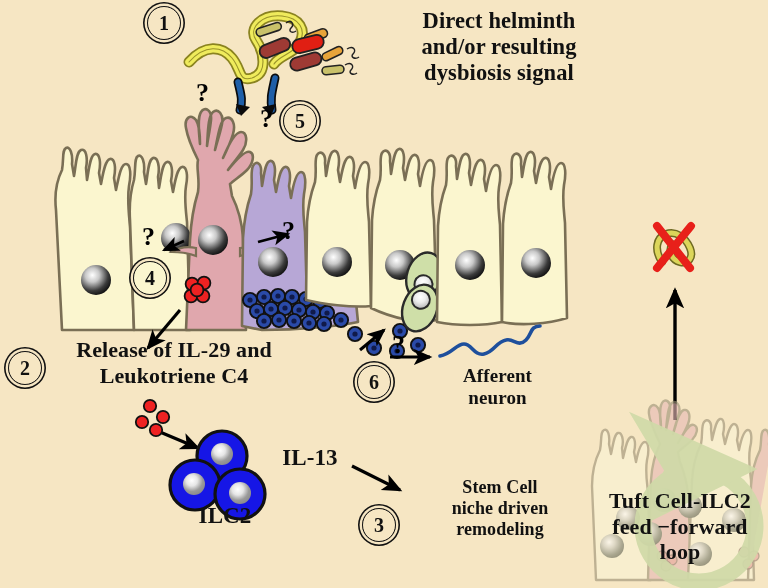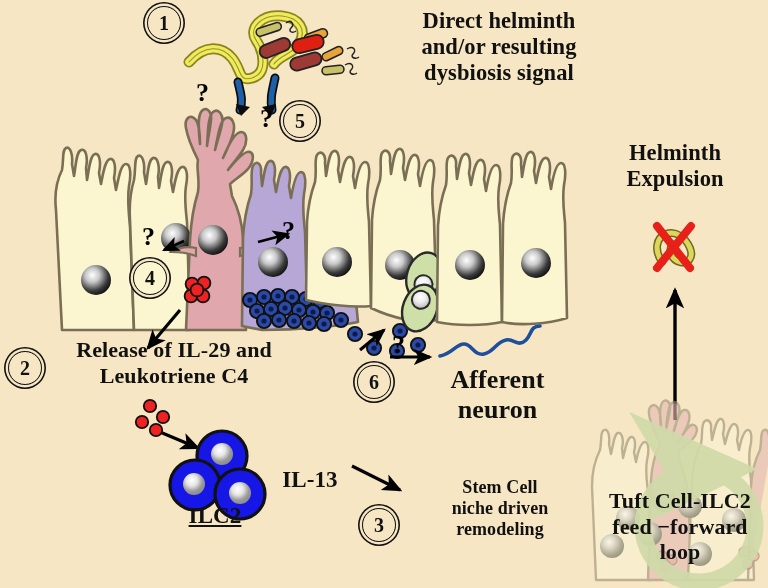--- a/index.html
+++ b/index.html
@@ -376,33 +376,31 @@
     </g>
   </svg>
 
   <div class="lbl" style="left:380px;top:8px;width:238px;font-size:22.5px;">Direct helminth
 and/or resulting
 dysbiosis signal</div>
 
   <div class="lbl" style="left:40px;top:337px;width:268px;font-size:22px;">Release of IL-29 and
 Leukotriene C4</div>
 
-  <div class="lbl" style="left:155px;top:503px;width:120px;font-size:23px;text-decoration:underline;">ILC2</div>
-
-  <div class="lbl" style="left:270px;top:445px;width:80px;font-size:23px;margin-top:22px;">IL-13</div>
+  <div class="lbl" style="left:165px;top:503px;width:120px;font-size:23px;">ILC2</div>
+
+  <div class="lbl" style="left:270px;top:445px;width:80px;font-size:23px;">IL-13</div>
 
   <div class="lbl" style="left:420px;top:477px;width:160px;font-size:18px;">Stem Cell
 niche driven
 remodeling</div>
 
-  <div class="lbl" style="left:425px;top:365px;width:145px;font-size:26px;">Afferent
+  <div class="lbl" style="left:425px;top:365px;width:145px;font-size:19px;">Afferent
 neuron</div>
 
-  <div class="lbl" style="left:600px;top:140px;width:150px;font-size:22.5px;">Helminth
-Expulsion</div>
 
   <div class="lbl" style="left:586px;top:488px;width:188px;font-size:22px;">Tuft Cell-ILC2
 feed −forward
 loop</div>
 
   <div class="q" style="left:196px;top:78px;font-size:26px;">?</div>
   <div class="q" style="left:260px;top:104px;font-size:26px;">?</div>
   <div class="q" style="left:142px;top:222px;font-size:26px;">?</div>
   <div class="q" style="left:282px;top:216px;font-size:26px;">?</div>
   <div class="q" style="left:392px;top:330px;font-size:26px;">?</div>

